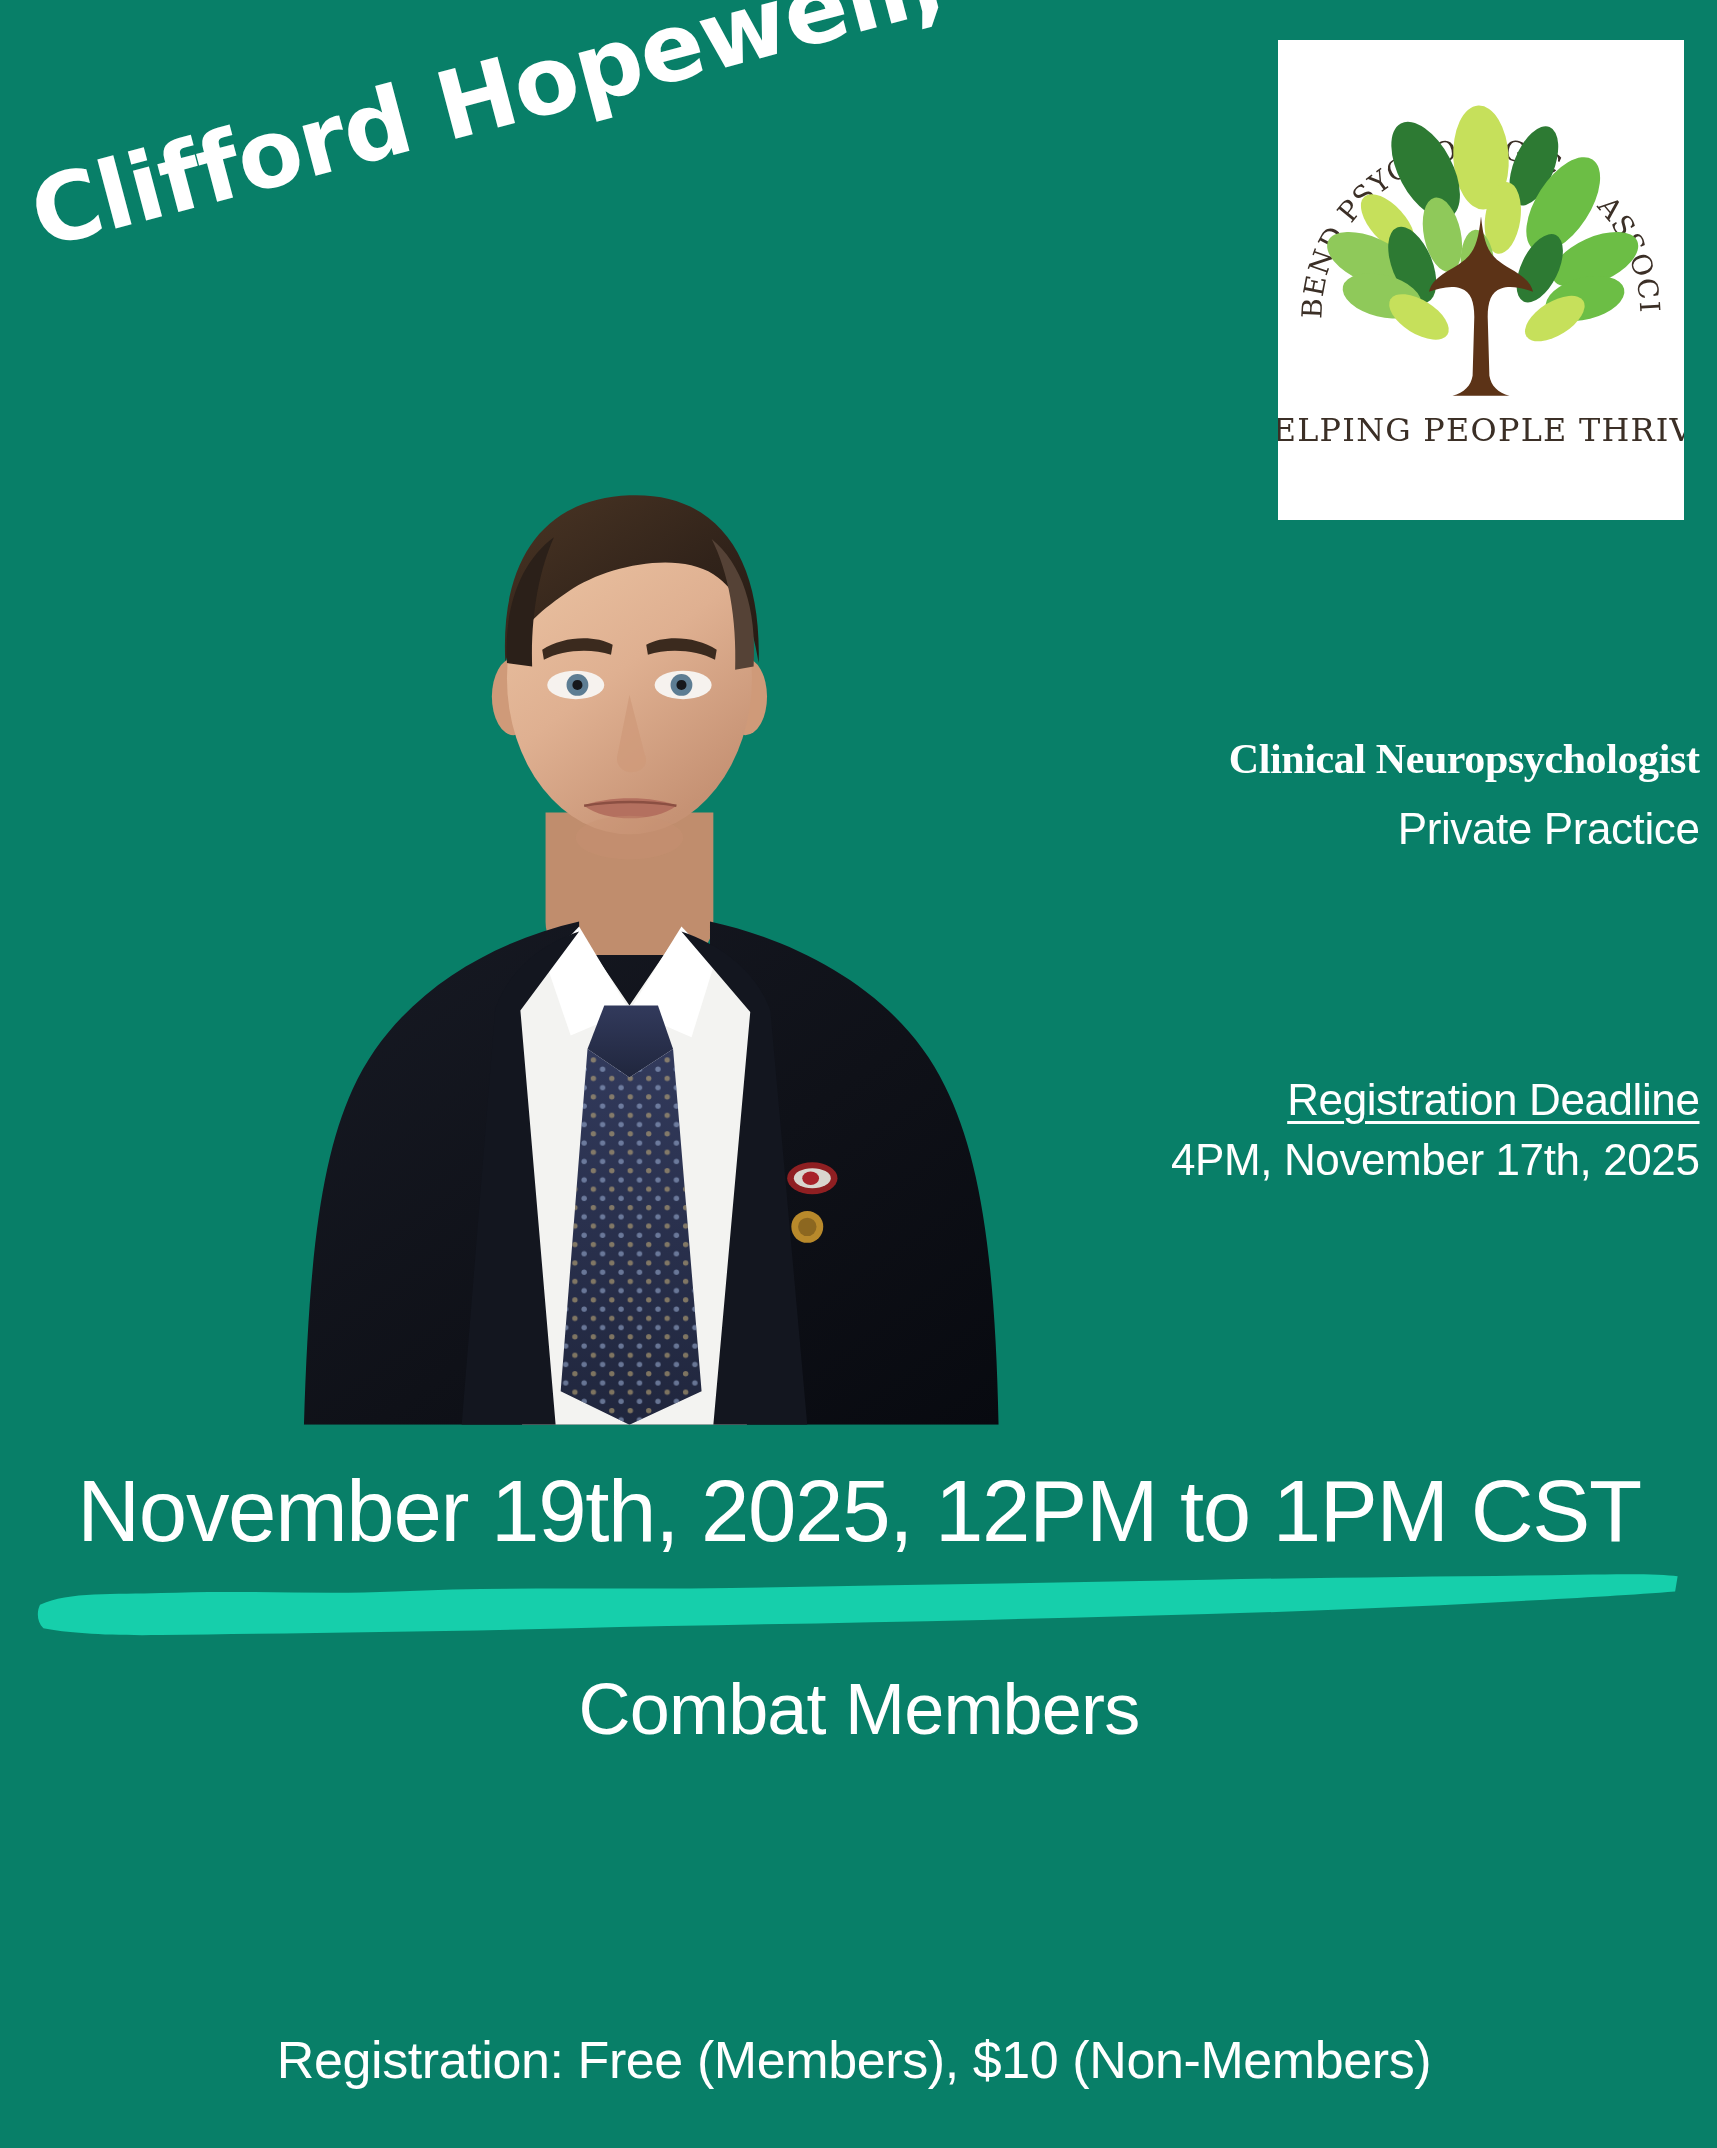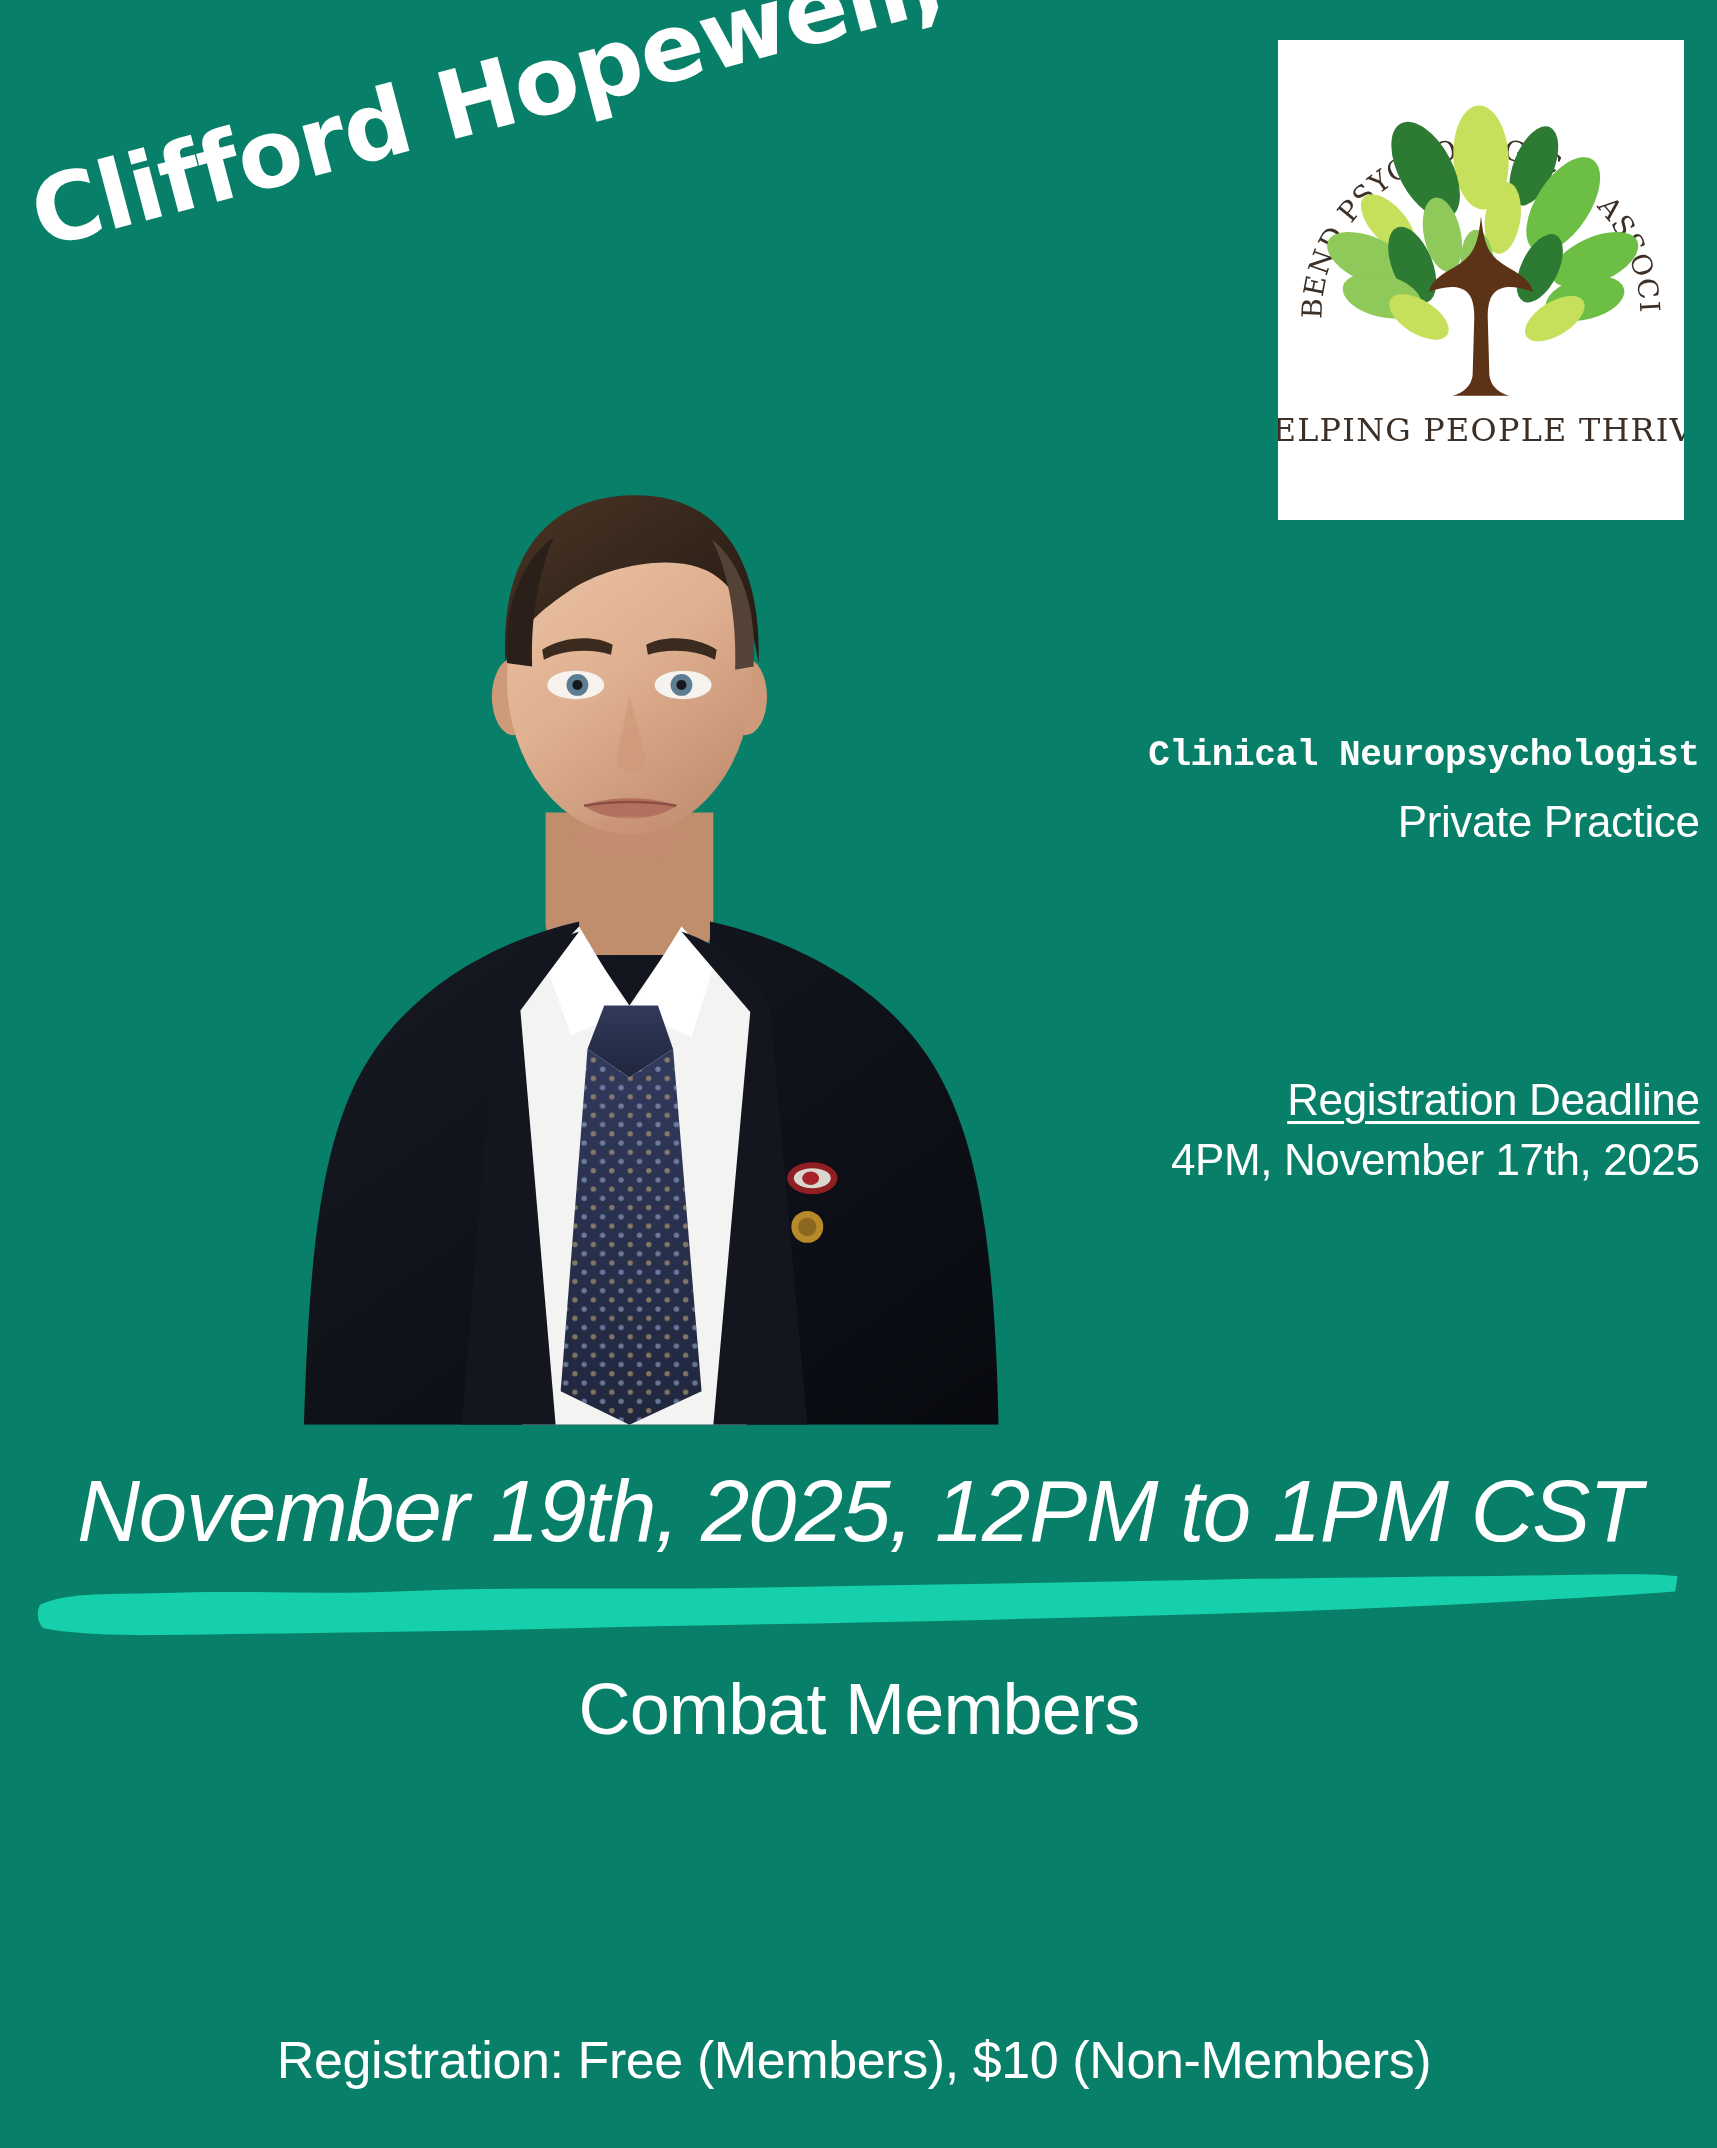--- a/index.html
+++ b/index.html
@@ -60,23 +60,23 @@
 
   
   .credentials {
     position: absolute;
     right: 18.5px;
     top: 735px;
     width: 688px;
     text-align: right;
   }
   .credentials .role {
-    font-family: Liberation Mono, monospace;
+    font-family: Liberation Serif, serif;
     font-weight: 700;
-    font-size: 36px;
+    font-size: 42px;
     line-height: 1.16;
     letter-spacing: -0.4px;
   }
   .credentials .practice {
     font-size: 44px;
     line-height: 1.18;
     font-weight: 400;
     margin-top: 19px;
     letter-spacing: -0.4px;
   }
@@ -105,21 +105,20 @@
     margin-top: 8.4px;
   }
 
   
   .date-wrap {
     position: absolute;
     left: 0;
     top: 1462px;
     width: 1484px;
     height: 201px;
-    font-style: italic;
   }
   .date-line {
     position: absolute;
     left: 0;
     top: 0;
     width: 1718px;
     text-align: center;
     font-size: 87px;
     font-weight: 400;
     letter-spacing: -1.3px;

